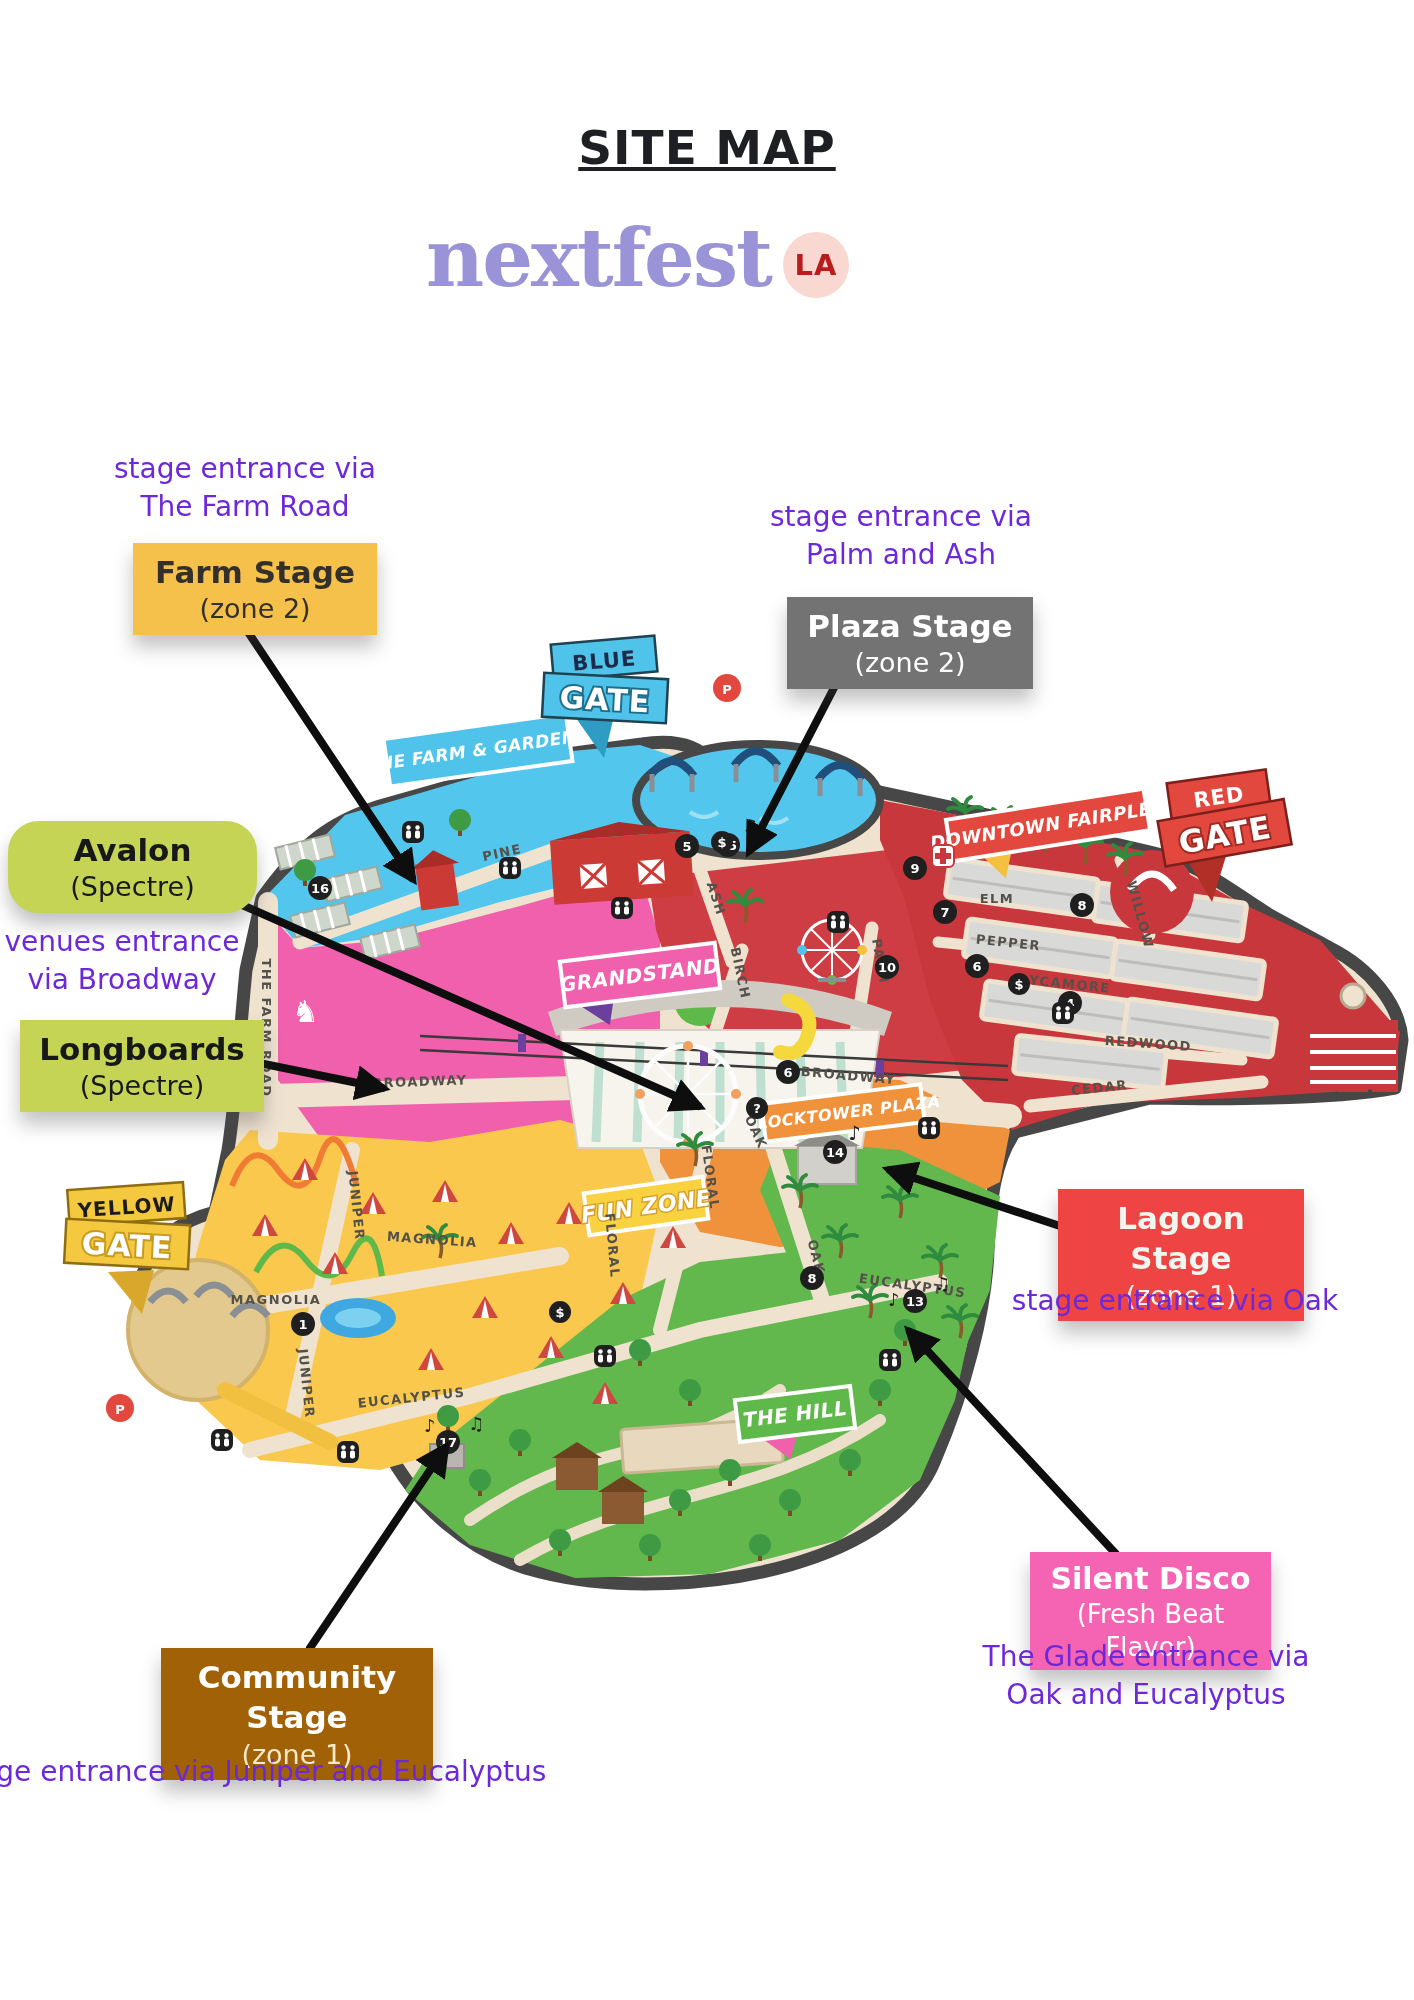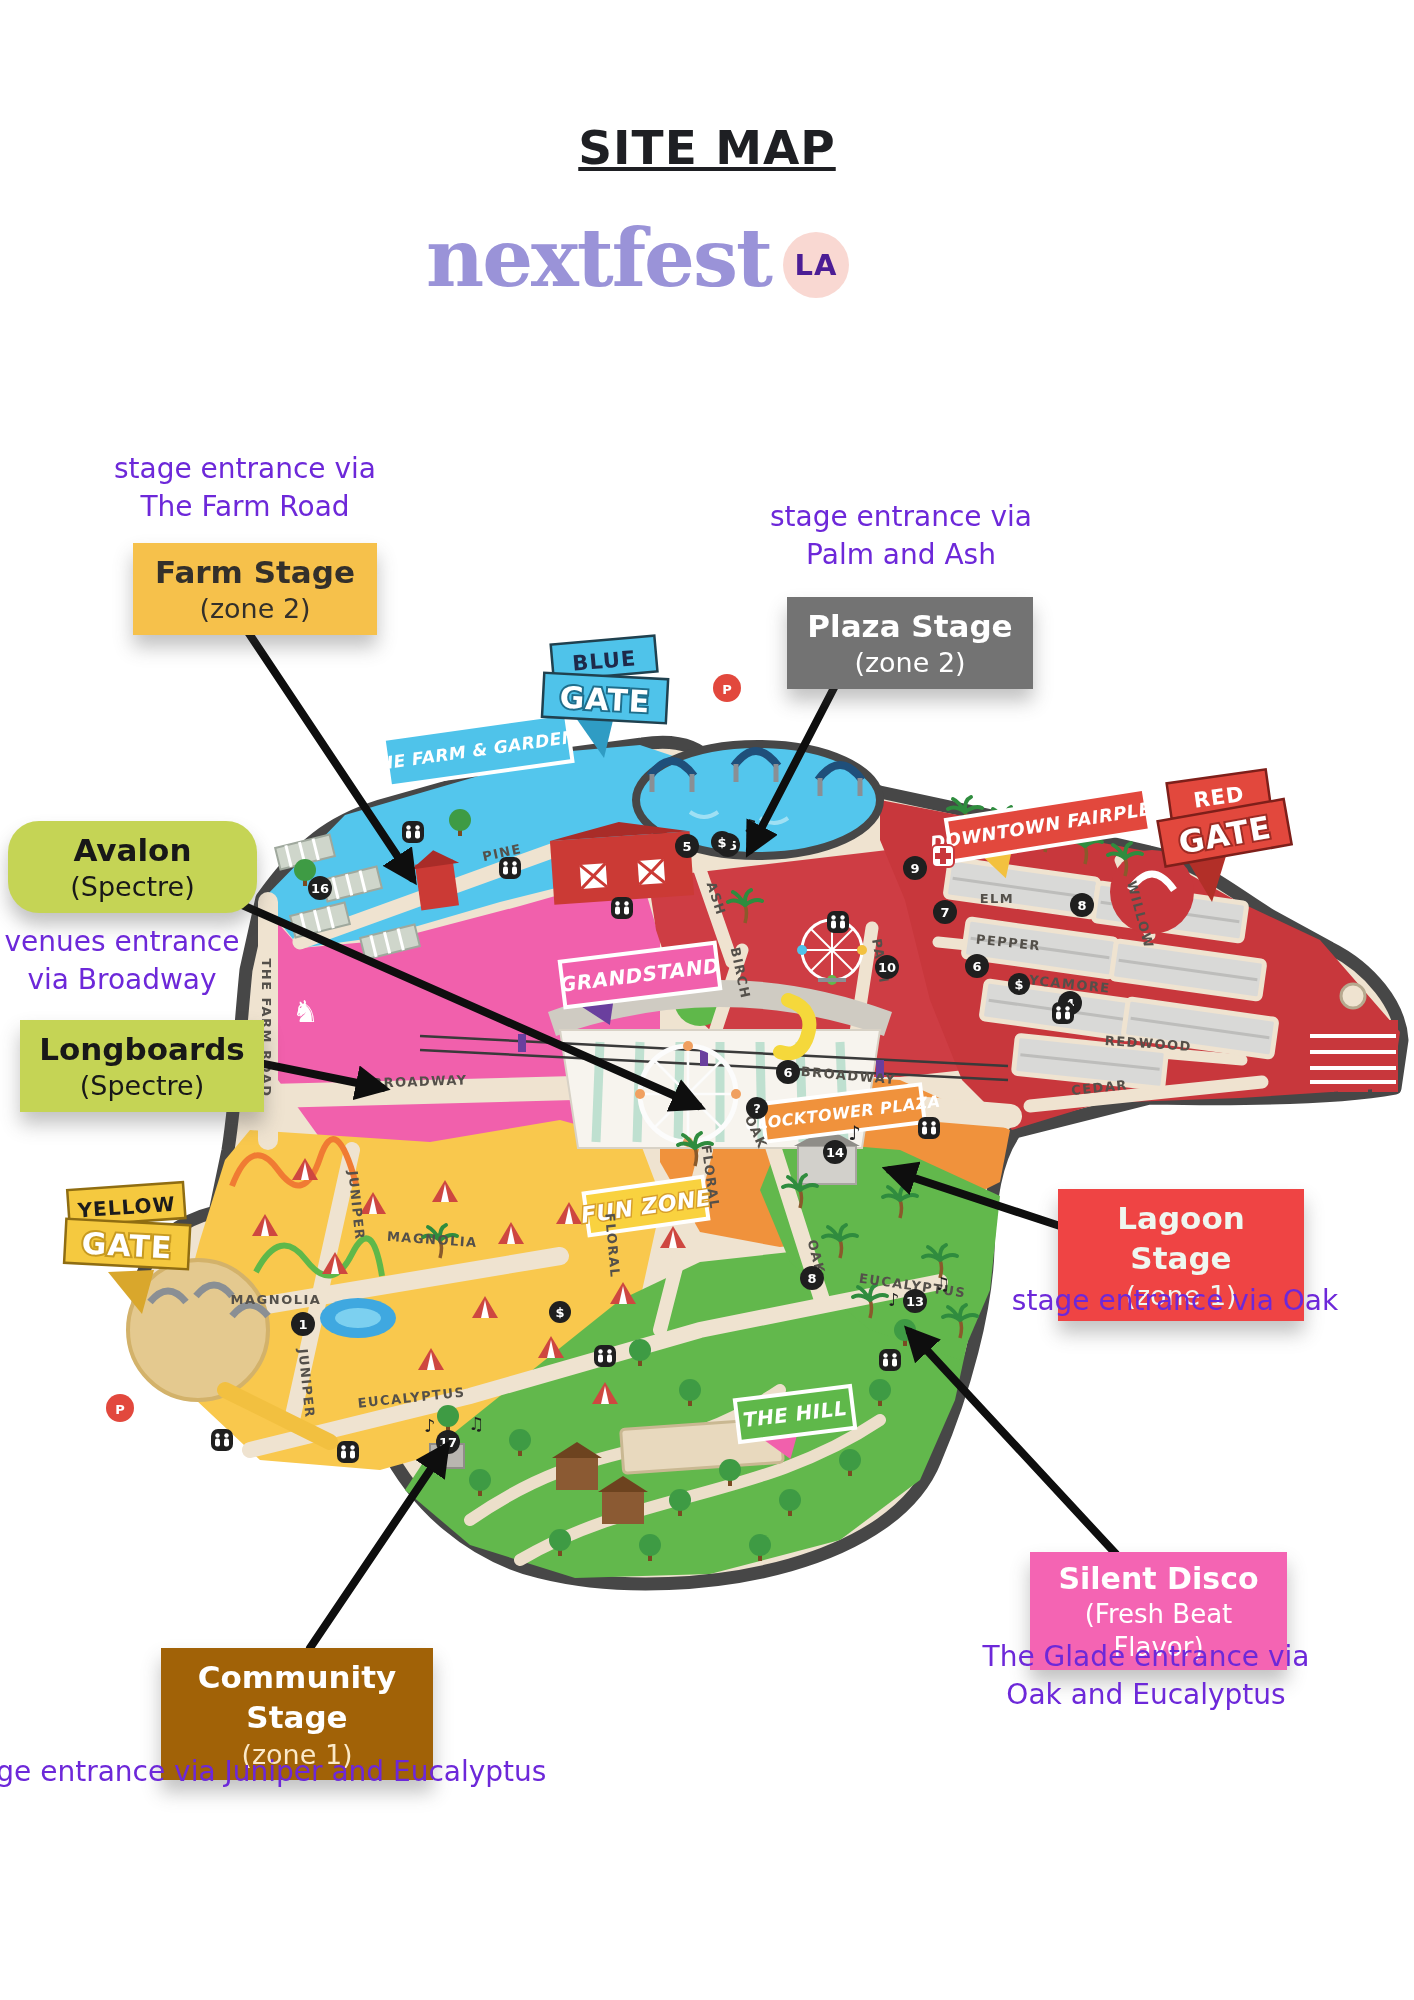--- a/index.html
+++ b/index.html
@@ -4,34 +4,34 @@
 <style>
   html,body{margin:0;padding:0;background:#fff;}
   .page{position:relative;width:1414px;height:2000px;background:#fff;overflow:hidden;
         font-family:"DejaVu Sans",sans-serif;}
   .page-title{position:absolute;top:120px;left:0;width:1414px;text-align:center;margin:0;
         font-size:47px;font-weight:800;letter-spacing:1px;color:#1e1f23;text-decoration:underline;}
   .logo-row{position:absolute;top:218px;left:0;width:1275px;display:flex;align-items:center;
         justify-content:center;gap:12px;}
   .logo-text{font-family:"DejaVu Serif",serif;font-weight:900;font-size:80px;color:#9a93d8;
         letter-spacing:-2px;line-height:1;}
-  .logo-badge{width:66px;height:66px;border-radius:50%;background:#f9d8d2;color:#4c1d95;
+  .logo-badge{width:66px;height:66px;border-radius:50%;background:#f9d8d2;color:#b91c1c;
         font-weight:800;font-size:29px;display:flex;align-items:center;justify-content:center;
         margin-top:14px;letter-spacing:1px;}
   .map-svg{position:absolute;left:0;top:0;width:1414px;height:2000px;}
   .callout{position:absolute;text-align:center;padding:9px 6px;
         box-shadow:0 12px 18px rgba(70,70,70,.33);}
   .callout .t{font-weight:800;font-size:31px;line-height:1.3;}
   .callout .z{font-size:27px;line-height:1.25;}
   #co-farm{left:133px;top:543px;width:232px;background:#f6c14b;color:#33302b;}
   #co-plaza{left:787px;top:597px;width:234px;background:#737373;color:#ffffff;}
   #co-avalon{left:8px;top:821px;width:237px;background:#c5d455;color:#181818;border-radius:31px;}
   #co-longboards{left:20px;top:1020px;width:232px;background:#c5d455;color:#181818;}
   #co-lagoon{left:1058px;top:1189px;width:234px;background:#ef4444;color:#eff7f0;}
-  #co-silent{left:1030px;top:1552px;width:233px;background:#f464b3;color:#ffffff;padding:7px 12px;}
+  #co-silent{left:1030px;top:1552px;width:233px;background:#f464b3;color:#ffffff;padding:7px 4px;}
   #co-silent .t{font-size:30px}
   #co-silent .z{font-size:26px}
   #co-community{left:161px;top:1648px;width:260px;background:#a16207;color:#ffffff;}
   #co-community .z{color:#fbe9c8}
   .caption{position:absolute;text-align:center;font-size:28px;color:#6d28d9;line-height:1.34;
         white-space:nowrap;transform:translateX(-50%);}
   #cap-farm{left:245px;top:450px;}
   #cap-plaza{left:901px;top:498px;}
   #cap-venues{left:122px;top:923px;}
   #cap-lagoon{left:1175px;top:1282px;}

